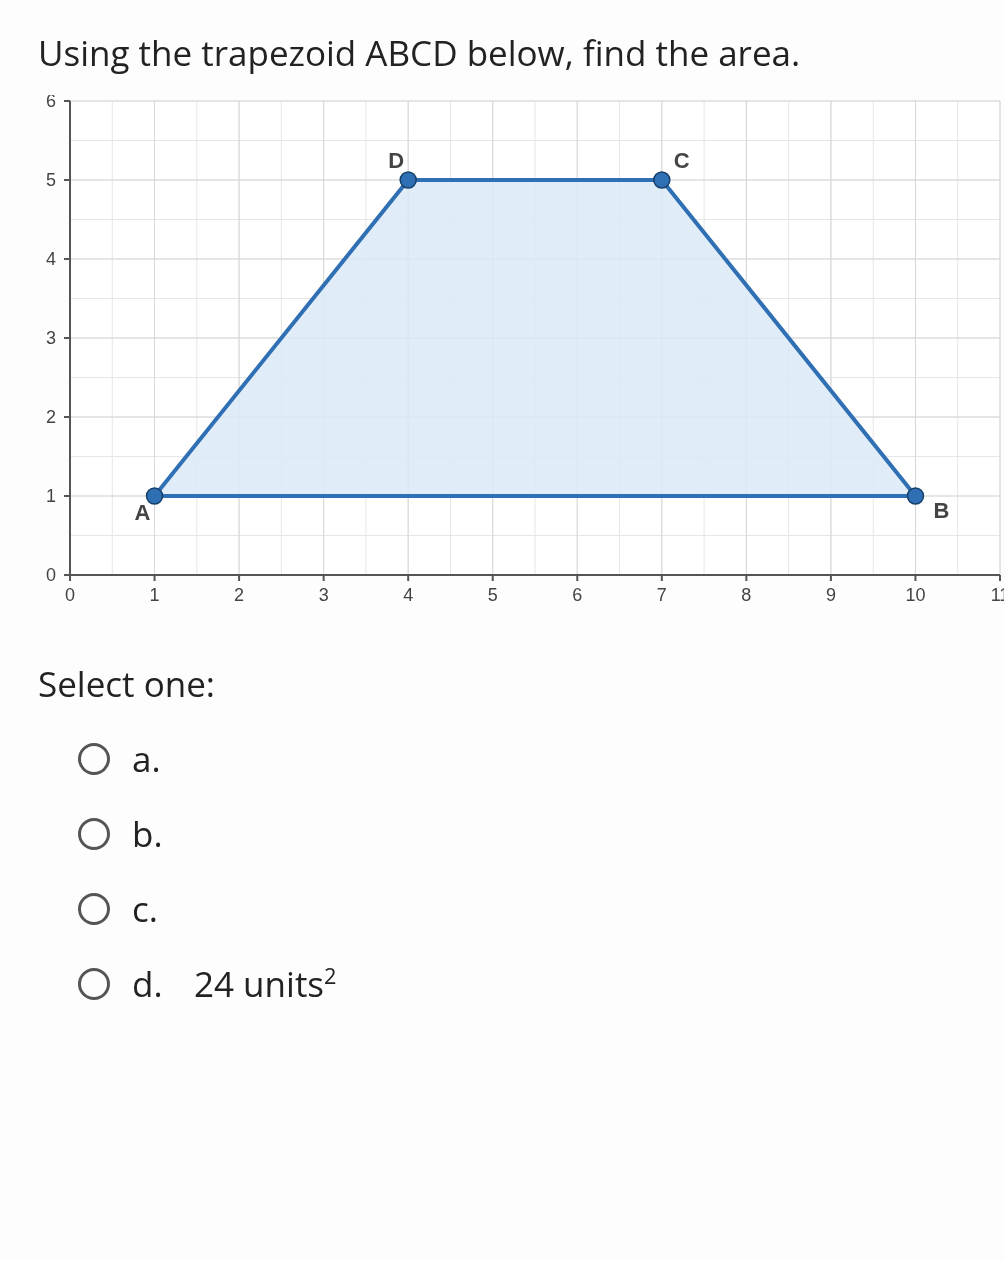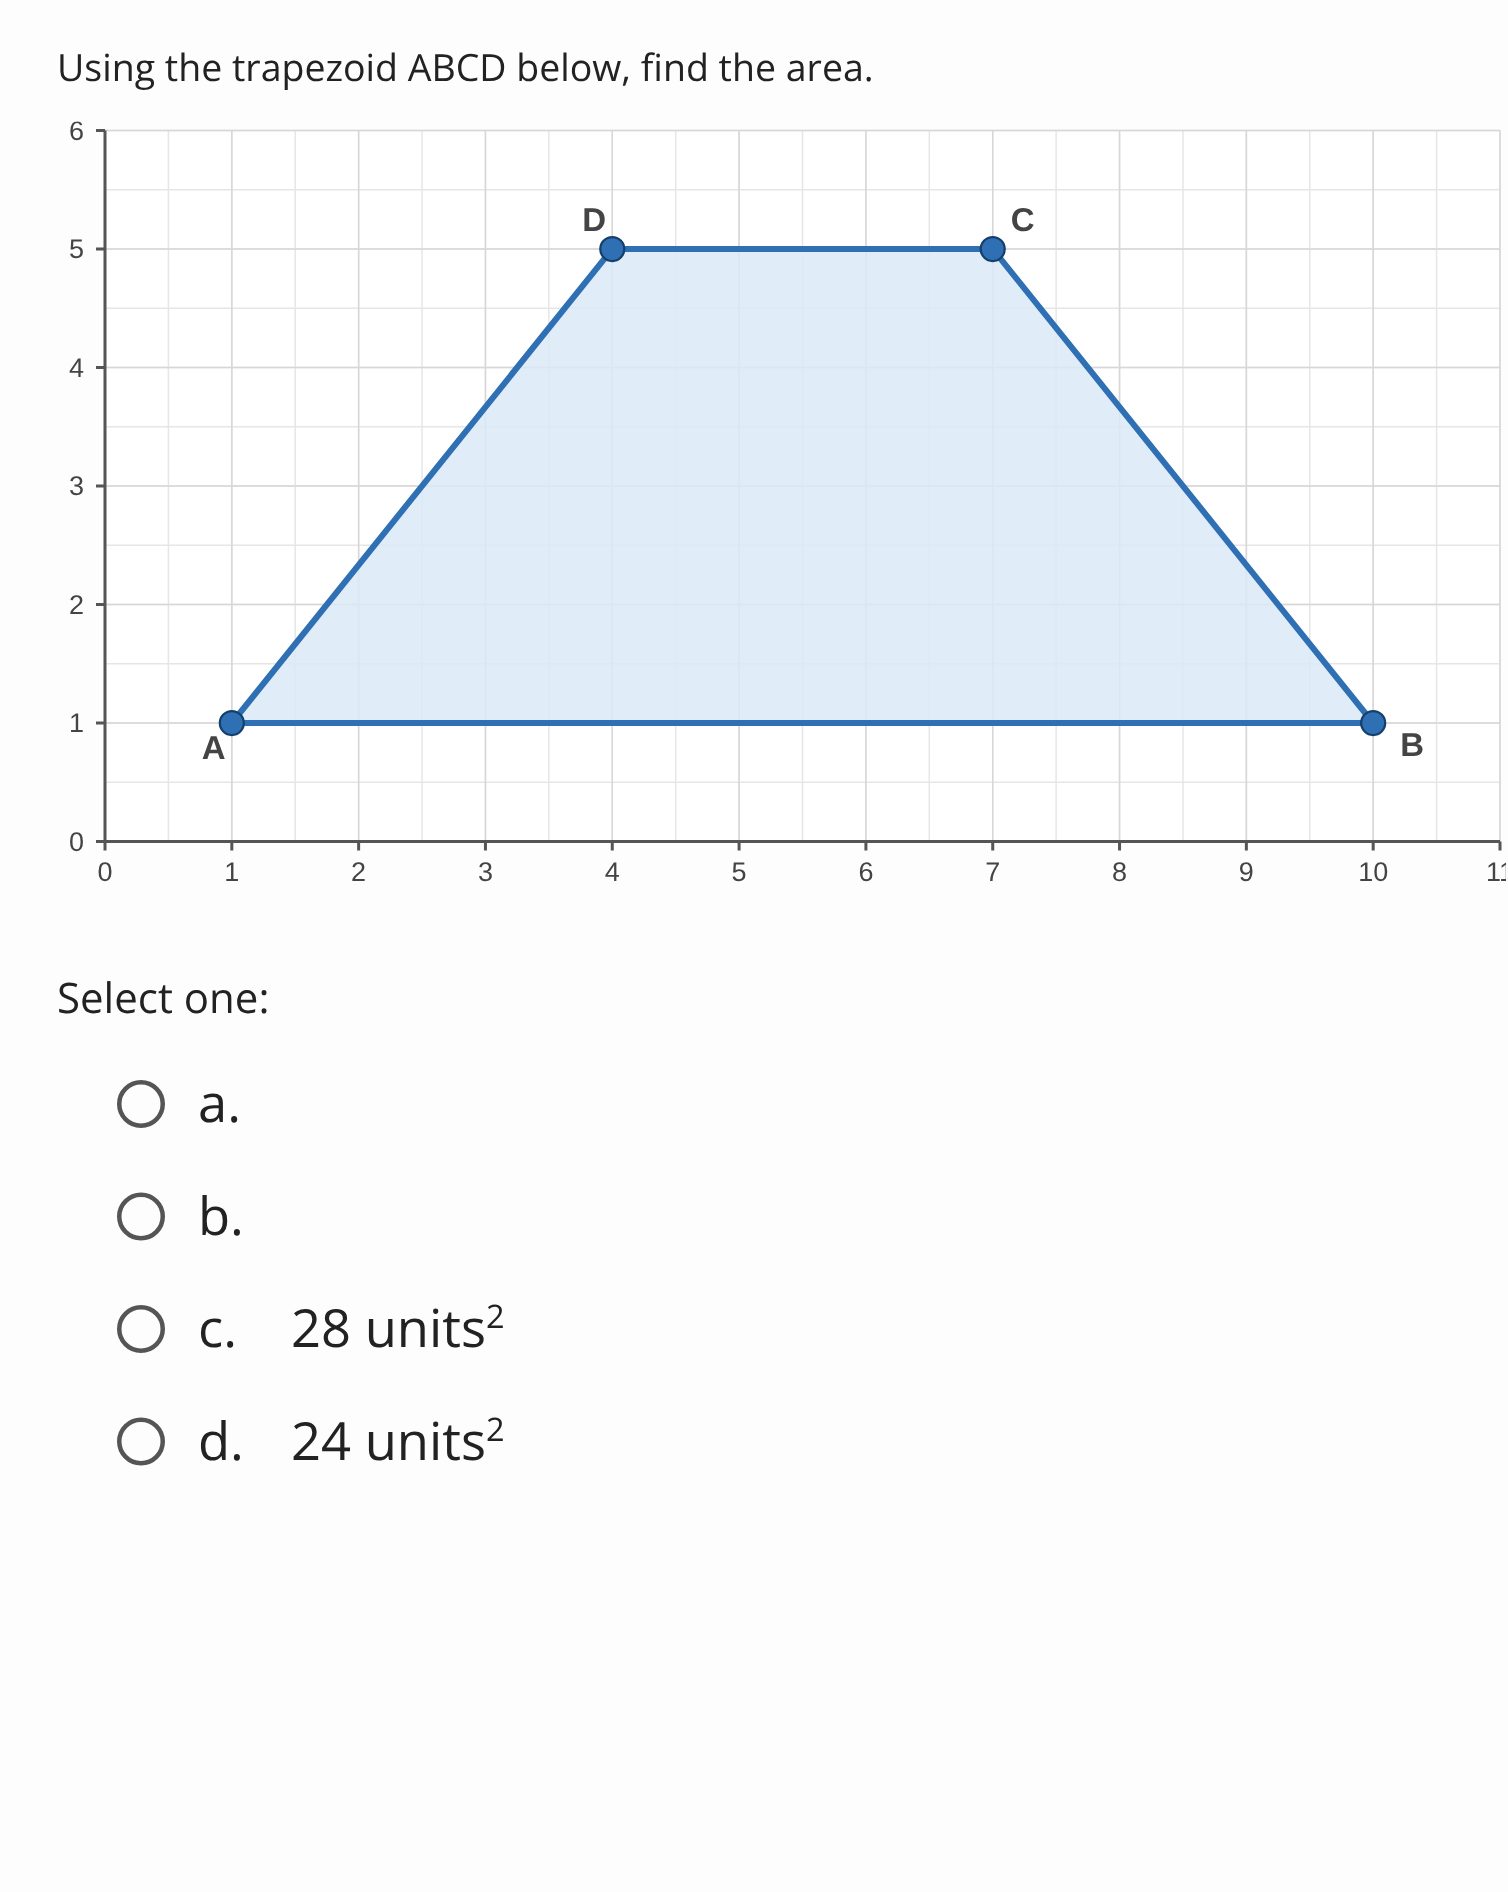--- a/index.html
+++ b/index.html
@@ -4,23 +4,23 @@
 <style>
   * { box-sizing: border-box; }
   body {
     margin: 0;
     padding: 28px 38px;
     font-family: "Open Sans", -apple-system, BlinkMacSystemFont, "Segoe UI", Roboto, sans-serif;
     background: #fdfdfd;
     color: #222;
     width: 1005px;
   }
-  .question { font-size: 25px; line-height: 1.4; margin-bottom: 18px; }
+  .question { font-size: 35px; line-height: 1.4; margin-bottom: 18px; }
   .chart-wrap { margin-left: -24px; }
-  .select-one { font-size: 28px; margin: 40px 0 18px 0; }
+  .select-one { font-size: 35px; margin: 40px 0 18px 0; }
   .options { list-style: none; padding: 0; margin: 0 0 0 40px; }
   .options li { display: flex; align-items: center; gap: 22px; margin: 28px 0; font-size: 35px; }
   .radio {
     width: 32px; height: 32px; border: 3px solid #555; border-radius: 50%; flex-shrink: 0; cursor: pointer;
   }
   .opt-letter { width: 40px; }
   sup { font-size: 0.62em; vertical-align: super; line-height: 0; }
 </style>
 </head>
 <body>
@@ -144,20 +144,19 @@
       <span class="radio"></span>
       <span class="opt-letter">a.</span>
     </li>
     <li>
       <span class="radio"></span>
       <span class="opt-letter">b.</span>
     </li>
     <li>
       <span class="radio"></span>
       <span class="opt-letter">c.</span>
-      <span>28 units<sup>2</sup></span>
     </li>
     <li>
       <span class="radio"></span>
       <span class="opt-letter">d.</span>
       <span>24 units<sup>2</sup></span>
     </li>
   </ul>
 
 </body></html>

